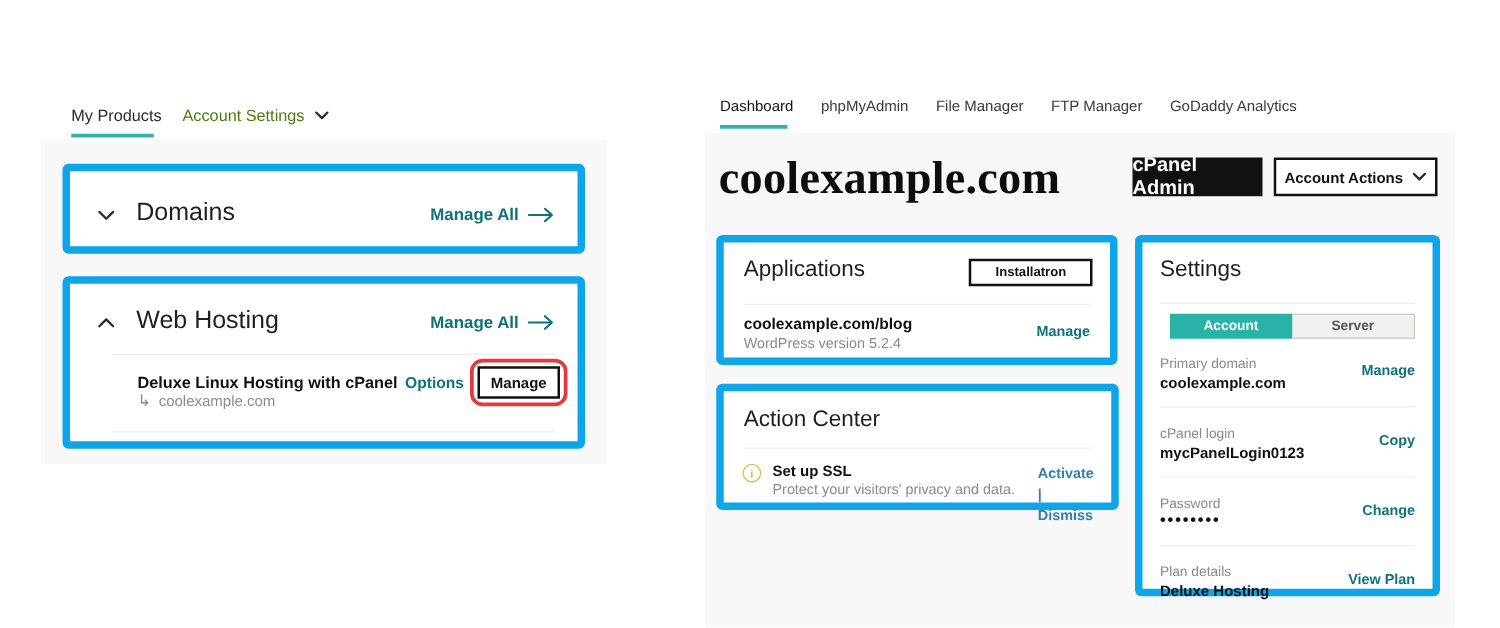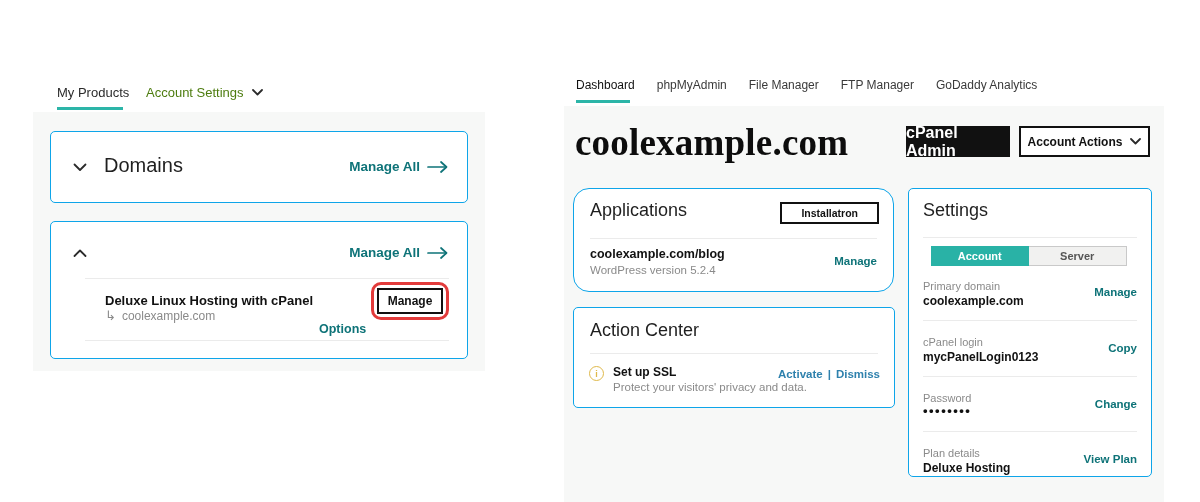--- a/index.html
+++ b/index.html
@@ -7,21 +7,21 @@
   body { font-family:"Liberation Sans","DejaVu Sans",sans-serif; color:#1a1a1a; }
   #stage { position:relative; width:1200px; height:502px; background:#ffffff; overflow:hidden; }
 
   
   .banner { position:absolute; left:0; top:0; width:1200px; height:42px; background:#f40b0b;
             display:flex; align-items:center; justify-content:center; }
   .banner span { color:#ffffff; font-size:21px; letter-spacing:.4px; font-weight:400; }
 
   
   .panel { position:absolute; background:#f7f8f7; }
-  .card  { position:absolute; background:#ffffff; border:1px solid #0ea5e9; border-radius:5px; }
+  .card  { position:absolute; background:#ffffff; border:6px solid #0ea5e9; border-radius:5px; }
   .divider { position:absolute; height:1px; background:#ebebeb; }
   .teal-link { color:#0e7378; font-weight:700; cursor:pointer; }
   .blue-link { color:#2e81ad; font-weight:700; cursor:pointer; }
   .glabel { color:#8a8a8a; }
   .chev { stroke:#2b2b2b; stroke-width:1.8; fill:none; stroke-linecap:round; stroke-linejoin:round; }
   .arrow-svg { stroke:#0e7378; stroke-width:1.7; fill:none; stroke-linecap:round; stroke-linejoin:round; }
   .manage-all { position:absolute; display:flex; align-items:center; gap:7px; font-size:13.5px; }
 
   
   .ltab-products { position:absolute; left:57px; top:85px; font-size:13px; color:#2b2b2b; }
@@ -35,21 +35,21 @@
   .card-domains .acc-title { position:absolute; left:53px; top:22px; font-size:20px; color:#1f1f1f; }
   .card-domains .manage-all { right:18px; top:27px; }
 
   .card-hosting { left:50px; top:221px; width:418px; height:138px; }
   .card-hosting .acc-chev { position:absolute; left:22px; top:27px; }
   .card-hosting .acc-title { position:absolute; left:53px; top:18px; font-size:20px; color:#1f1f1f; }
   .card-hosting .manage-all { right:18px; top:23px; }
   .hosting-div1 { top:56px; left:34px; right:18px; }
   .hosting-div2 { top:118px; left:34px; right:18px; }
   .product-name { position:absolute; left:54px; top:71px; font-size:13px; font-weight:700; color:#111; }
-  .options-link { position:absolute; left:268px; top:72px; font-size:12.5px;margin-top:28px; }
+  .options-link { position:absolute; left:268px; top:72px; font-size:12.5px; }
   .manage-highlight { position:absolute; left:320px; top:60px; width:78px; height:38px;
                       border:3px solid #e23b3b; border-radius:10px; }
   .manage-btn { position:absolute; left:326px; top:66px; width:66px; height:26px;
                 background:#fff; border:2px solid #111; display:flex; align-items:center;
                 justify-content:center; font-size:12px; font-weight:700; color:#111; cursor:pointer; }
   .sub-domain { position:absolute; left:54px; top:86px; display:flex; align-items:center; gap:6px; }
   .sub-domain .ret { color:#8a8a8a; font-size:13px; }
   .sub-domain .dom { color:#8a8a8a; font-size:12px; }
 
   
@@ -61,38 +61,38 @@
 
   .site-title { position:absolute; left:575px; top:121px; font-family:"Liberation Serif","DejaVu Serif",serif;
                 font-weight:700; font-size:37px; color:#0d0d0d; letter-spacing:.2px; }
   .btn-dark { position:absolute; left:906px; top:126px; width:104px; height:31px; background:#111;
               color:#fff; font-size:16px; font-weight:700; display:flex; align-items:center;
               justify-content:center; cursor:pointer; }
   .btn-outline { position:absolute; left:1019px; top:126px; width:131px; height:31px; background:#fff;
                  border:2px solid #111; color:#111; font-size:12px; font-weight:700;
                  display:flex; align-items:center; justify-content:center; gap:8px; cursor:pointer; }
 
-  .card-apps { left:573px; top:188px; width:321px; height:104px;border-radius:16px; }
+  .card-apps { left:573px; top:188px; width:321px; height:104px; }
   .card-apps .sec-title { position:absolute; left:16px; top:11px; font-size:18px; color:#1f1f1f; }
   .installatron-btn { position:absolute; right:14px; top:13px; border:2px solid #111; background:#fff;
                       font-size:10.5px; font-weight:700; color:#111; padding:3px 19px; cursor:pointer; }
   .apps-div { top:49px; left:16px; right:16px; }
   .app-name { position:absolute; left:16px; top:58px; font-size:12.5px; font-weight:700; color:#111; }
   .app-ver  { position:absolute; left:16px; top:75px; font-size:11.5px; }
   .app-manage { position:absolute; right:16px; top:66px; font-size:11.5px; }
 
   .card-action { left:573px; top:307px; width:322px; height:101px; }
   .card-action .sec-title { position:absolute; left:16px; top:12px; font-size:18px; color:#1f1f1f; }
   .action-div { top:45px; left:16px; right:16px; }
   .ssl-icon { position:absolute; left:15px; top:58px; width:15px; height:15px; border:1.5px solid #dfb94a;
               border-radius:50%; color:#dfb94a; font-size:9px; font-weight:700; display:flex;
               align-items:center; justify-content:center; font-style:normal; }
   .ssl-title { position:absolute; left:39px; top:57px; font-size:12px; font-weight:700; color:#111; }
   .ssl-desc  { position:absolute; left:39px; top:73px; font-size:11.5px; }
-  .ssl-links { position:absolute; right:14px; top:60px; font-size:11.5px; display:flex; gap:5px; }
+  .ssl-links { position:absolute; right:14px; top:60px; font-size:11.5px; display:flex; gap:5px;flex-direction:column; }
   .ssl-links .sep { color:#2e81ad; font-weight:700; }
 
   .card-settings { left:908px; top:188px; width:244px; height:289px; }
   .card-settings .sec-title { position:absolute; left:14px; top:11px; font-size:18px; color:#1f1f1f; }
   .settings-div0 { top:48px; left:14px; right:14px; }
   .toggle { position:absolute; left:22px; top:57px; width:196px; height:20px; display:flex; }
   .toggle .seg { flex:1; display:flex; align-items:center; justify-content:center;
                  font-size:11px; font-weight:700; cursor:pointer; }
   .toggle .seg.on  { background:#29b2a6; color:#ffffff; }
   .toggle .seg.off { background:#f1f1f0; color:#555; border:1px solid #c9c9c9; border-left:none; }
@@ -132,20 +132,21 @@
           <line x1="1" y1="6" x2="19" y2="6"></line>
           <polyline points="14,1 19.5,6 14,11"></polyline>
         </svg>
     </span>
   </div>
 
   <div class="card card-hosting">
     <svg class="acc-chev" width="14" height="9" viewBox="0 0 14 9">
         <polyline class="chev" points="1.5,7 7,1.5 12.5,7"></polyline>
       </svg>
+    <span class="acc-title">Web Hosting</span>
     <span class="manage-all teal-link">
       <span>Manage All</span>
       <svg class="arrow-svg" width="22" height="12" viewBox="0 0 22 12">
           <line x1="1" y1="6" x2="19" y2="6"></line>
           <polyline points="14,1 19.5,6 14,11"></polyline>
         </svg>
     </span>
     <div class="divider hosting-div1"></div>
 
     <span class="product-name">Deluxe Linux Hosting with cPanel</span>

